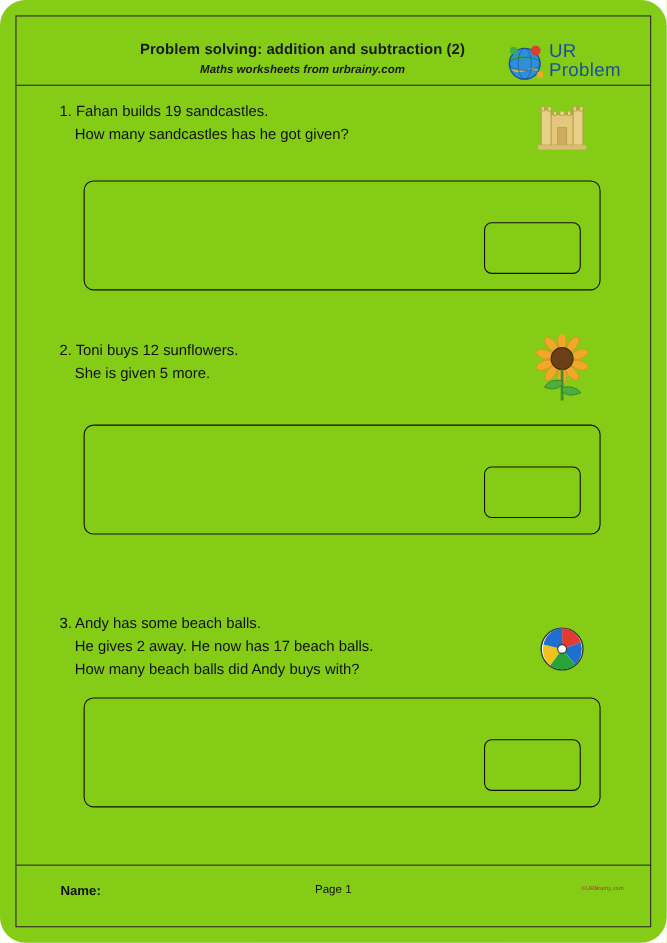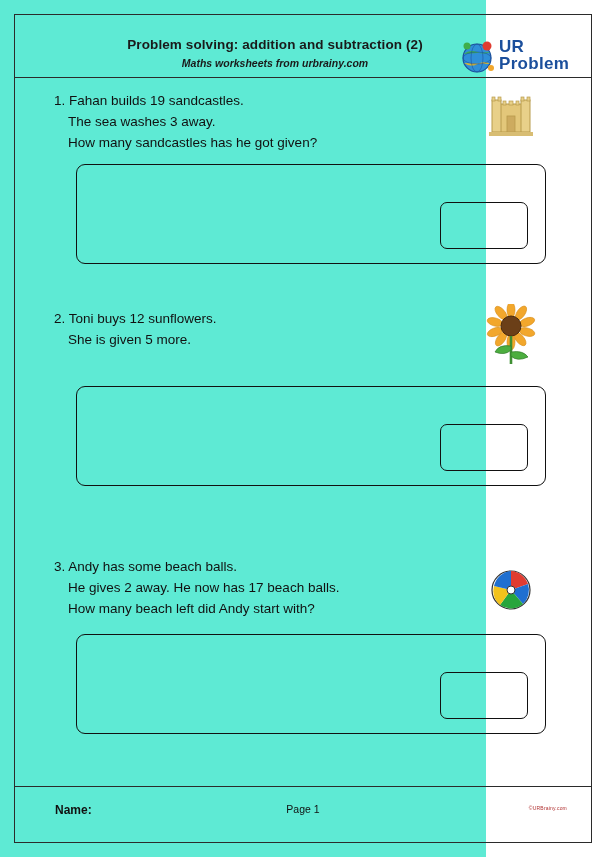--- a/index.html
+++ b/index.html
@@ -8,24 +8,25 @@
     background: #ffffff;
   }
   body {
     width: 606px;
     height: 857px;
     font-family: "Liberation Sans", sans-serif;
     overflow: hidden;
   }
   .page {
     position: relative;
-    width: 486px;
+    width: 606px;
     height: 857px;
     box-sizing: border-box;
-    background: #5eead4;
+    background: #84cc16;
+    border-radius: 23px;
   }
   .page-border {
     position: absolute;
     left: 14px;
     top: 14px;
     width: 578px;
     height: 829px;
     border: 1px solid #2b2b2b;
     box-sizing: border-box;
   }
@@ -67,21 +68,21 @@
     right: 16px;
     top: 22px;
     width: 118px;
     height: 42px;
   }
   .logo-text {
     position: absolute;
     left: 42px;
     top: 1px;
     font-size: 17px;
-    font-weight: bold;
+    font-weight: normal;
     color: #1b4f9c;
     line-height: 17px;
     letter-spacing: 0.3px;
   }
   .logo-text .l2 { display: block; }
 
   
   .question {
     position: absolute;
     left: 15px;
@@ -195,21 +196,20 @@
       <div class="logo-text">
         <span class="l1">UR</span>
         <span class="l2">Problem</span>
       </div>
     </div>
   </div>
 
   <div class="question q1">
     <div class="q-text">
       <span class="q-line">1. Fahan builds 19 sandcastles.</span>
-      <span class="q-line indent">The sea washes 3 away.</span>
       <span class="q-line indent">How many sandcastles has he got given?</span>
     </div>
     <div class="q-icon">
       <svg width="56" height="62" viewBox="0 0 56 62">
         <rect x="12" y="18" width="32" height="28" fill="#e3c77a" stroke="#b89b4c" stroke-width="1"></rect>
         <rect x="9" y="14" width="9" height="32" fill="#e8d089" stroke="#b89b4c" stroke-width="1"></rect>
         <rect x="38" y="14" width="9" height="32" fill="#e8d089" stroke="#b89b4c" stroke-width="1"></rect>
         <rect x="9" y="11" width="3" height="4" fill="#e8d089" stroke="#b89b4c" stroke-width="0.7"></rect>
         <rect x="15" y="11" width="3" height="4" fill="#e8d089" stroke="#b89b4c" stroke-width="0.7"></rect>
         <rect x="38" y="11" width="3" height="4" fill="#e8d089" stroke="#b89b4c" stroke-width="0.7"></rect>
@@ -253,21 +253,21 @@
     </div>
     <div class="answer-box ab2">
       <div class="answer-small"></div>
     </div>
   </div>
 
   <div class="question q3">
     <div class="q-text">
       <span class="q-line">3. Andy has some beach balls.</span>
       <span class="q-line indent">He gives 2 away. He now has 17 beach balls.</span>
-      <span class="q-line indent">How many beach left did Andy start with?</span>
+      <span class="q-line indent">How many beach balls did Andy buys with?</span>
     </div>
     <div class="q-icon" style="top:14px;">
       <svg width="56" height="56" viewBox="0 0 56 56">
         <circle cx="28" cy="28" r="19" fill="#ffffff" stroke="#333333" stroke-width="1.2"></circle>
         <path d="M28 28 L28 9 A19 19 0 0 1 45 22 Z" fill="#e03c31"></path>
         <path d="M28 28 L45 22 A19 19 0 0 1 40 42 Z" fill="#1f6fd0"></path>
         <path d="M28 28 L40 42 A19 19 0 0 1 17 43 Z" fill="#27a53c"></path>
         <path d="M28 28 L17 43 A19 19 0 0 1 11 24 Z" fill="#f2c21c"></path>
         <path d="M28 28 L11 24 A19 19 0 0 1 28 9 Z" fill="#1f6fd0"></path>
         <circle cx="28" cy="28" r="4" fill="#ffffff" stroke="#333333" stroke-width="1"></circle>

